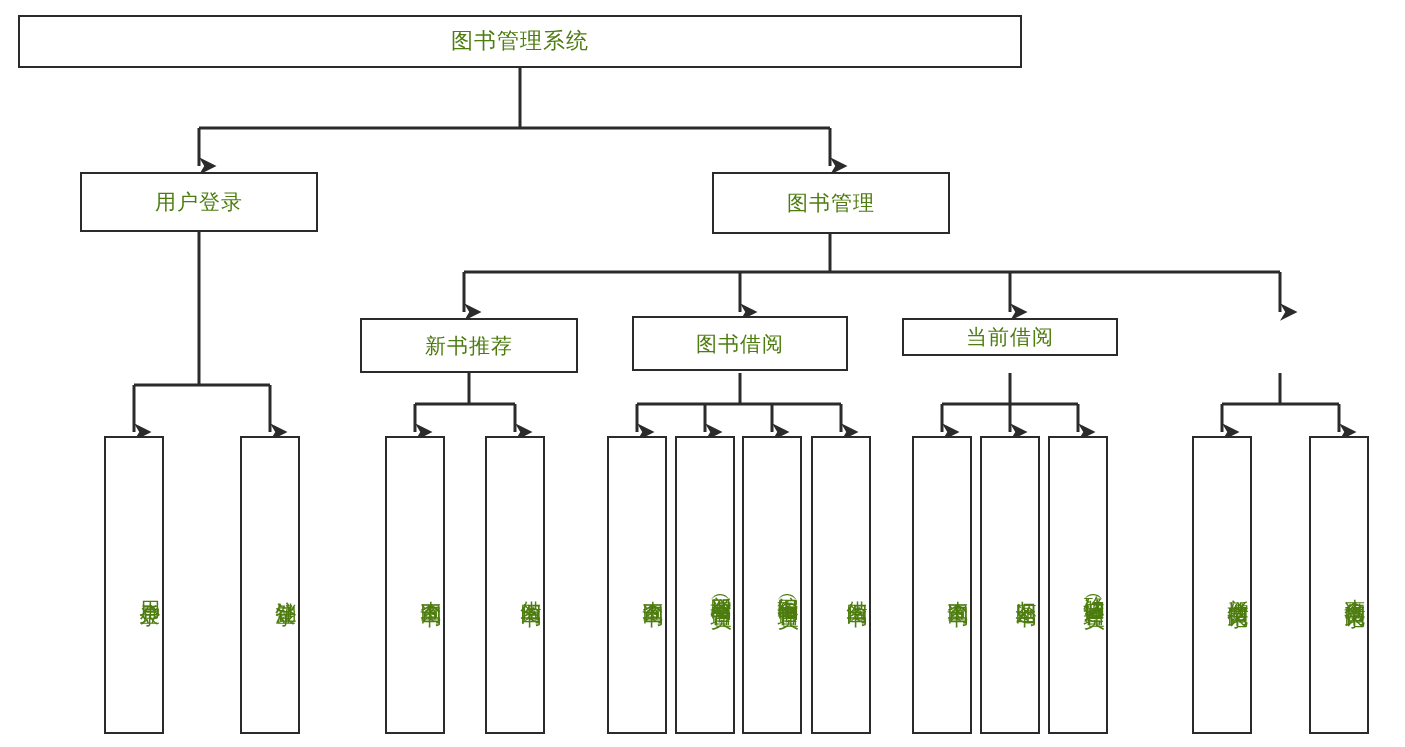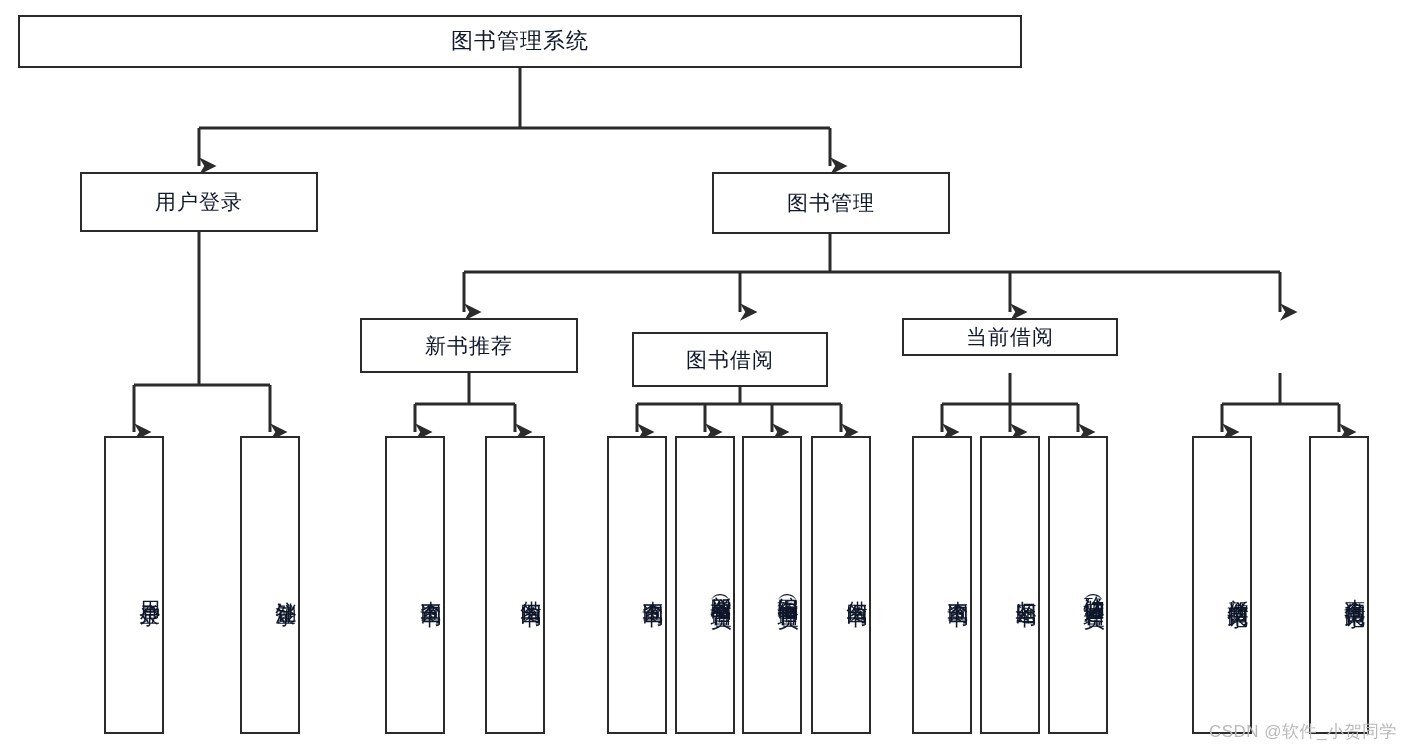--- a/index.html
+++ b/index.html
@@ -23,21 +23,21 @@
     top: 0;
     width: 1405px;
     height: 747px;
     pointer-events: none;
   }
   .node {
     position: absolute;
     box-sizing: border-box;
     border: 2px solid #2b2b2b;
     background: #ffffff;
-    color: #0f172a;
+    color: #4d7c0f;
     display: flex;
     align-items: center;
     justify-content: center;
     text-align: center;
   }
   .node.horiz {
     font-size: 21px;
     letter-spacing: 1px;
     line-height: 1.2;
   }
@@ -136,21 +136,21 @@
   </div>
 
   <div class="node horiz" style="left:712px; top:172px; width:238px; height:62px;">
     <span>图书管理</span>
   </div>
 
   <div class="node horiz" style="left:360px; top:318px; width:218px; height:55px;">
     <span>新书推荐</span>
   </div>
 
-  <div class="node horiz" style="left:632px; top:332px; width:196px; height:55px;">
+  <div class="node horiz" style="left:632px; top:316px; width:216px; height:55px;">
     <span>图书借阅</span>
   </div>
 
   <div class="node horiz" style="left:902px; top:318px; width:216px; height:38px;">
     <span>当前借阅</span>
   </div>
 
 
   <div class="node vert" style="left:104px; top:436px; width:60px; height:298px;">
     <span class="vtext">用户登录</span>
@@ -189,15 +189,14 @@
     <span class="vtext">确认归还（管理员）</span>
   </div>
 
   <div class="node vert" style="left:1192px; top:436px; width:60px; height:298px;">
     <span class="vtext">新增借阅记录</span>
   </div>
   <div class="node vert" style="left:1309px; top:436px; width:60px; height:298px;">
     <span class="vtext">查询借阅记录</span>
   </div>
 
-  <div id="watermark">CSDN @软件_小贺同学</div>
 
 </div>
 
 </body></html>

